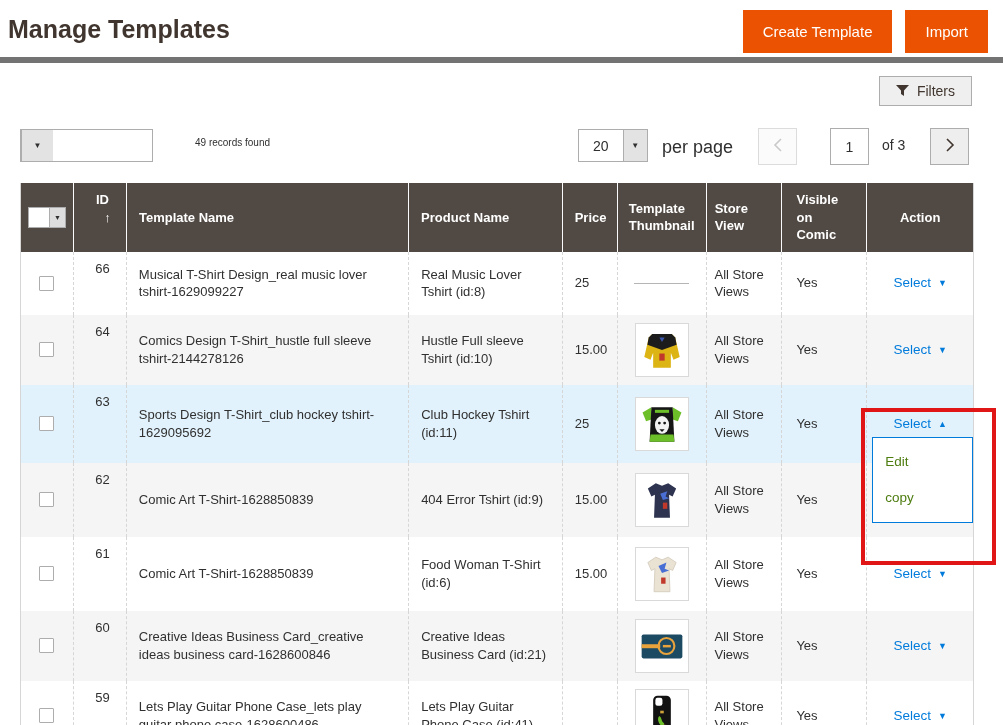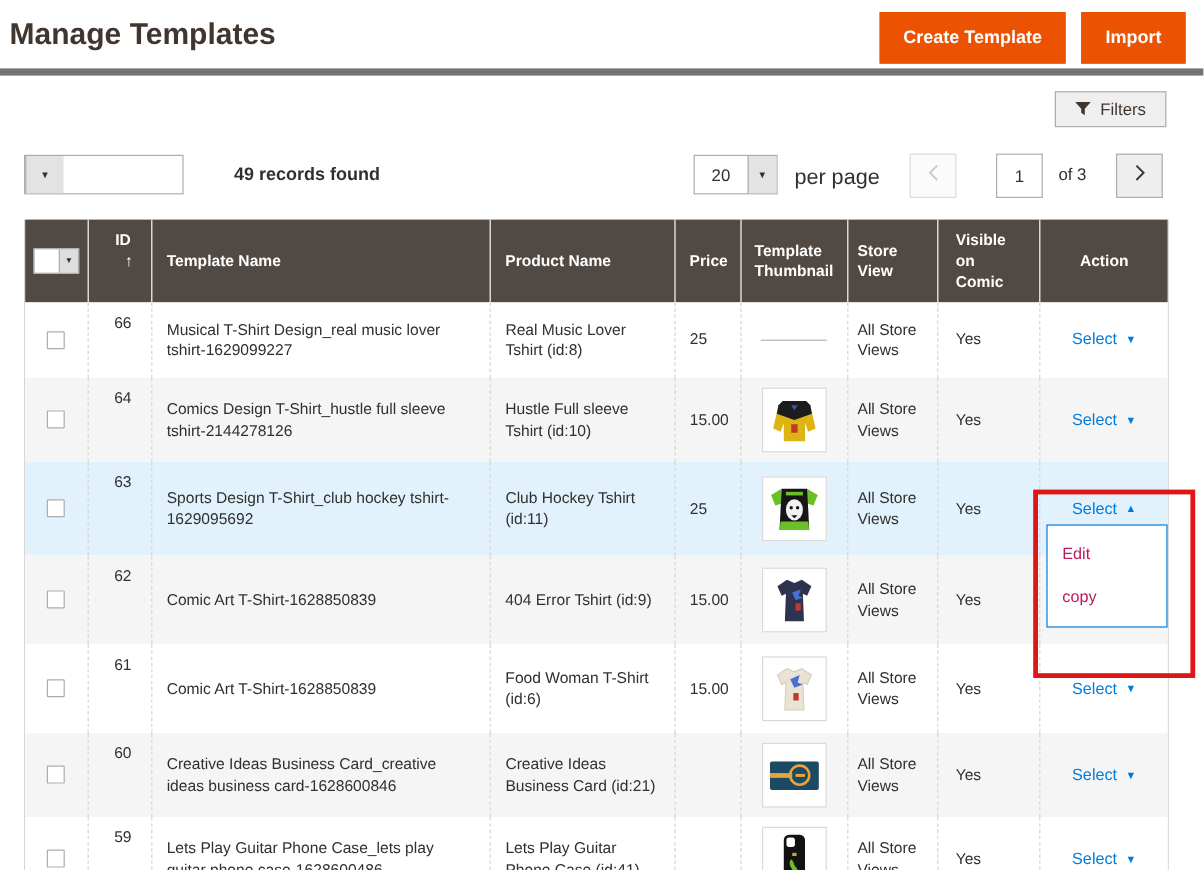--- a/index.html
+++ b/index.html
@@ -5,40 +5,40 @@
   * { margin:0; padding:0; box-sizing:border-box; }
   html,body { width:1003px; height:725px; background:#fff;
     font-family:"Liberation Sans", sans-serif; color:#303030; overflow:hidden; }
   .page { position:relative; width:1003px; height:725px; }
 
   
   .page-header { position:absolute; top:0; left:0; width:100%; height:63px;
     border-bottom:6px solid #737373; }
   .page-title { position:absolute; left:8px; top:15px; font-size:25px; color:#41362f; }
   .hdr-btns { position:absolute; right:15px; top:10px; display:flex; gap:13px; }
-  .btn-orange { background:var(--accent); color:#fff; font-weight:bold; font-size:15px;
+  .btn-orange { background:var(--accent); color:#fff; font-weight:normal; font-size:15px;
     border:1px solid var(--accent); padding:12px 19px; cursor:pointer;
     font-family:"Liberation Sans", sans-serif; }
 
   
   .filters-row { position:absolute; top:76px; right:31px; }
   .btn-filters { display:flex; align-items:center; gap:8px; background:#efefef;
     border:1px solid #adadad; padding:6px 16px; font-size:14px; color:#41362f;
     cursor:pointer; font-family:"Liberation Sans", sans-serif; }
 
   
   .toolbar { position:absolute; top:128px; left:20px; right:20px; height:38px; }
   .select-ctl { display:inline-flex; border:1px solid #adadad; background:#fff;
     height:33px; align-items:stretch; cursor:pointer; }
   .select-ctl .val { display:flex; align-items:center; padding:0 14px; font-size:14px; }
   .select-ctl .arrow { width:32px; background:#e3e3e3; border-left:1px solid #adadad;
     display:flex; align-items:center; justify-content:center; font-size:8px; color:#303030; }
   .actions-ctl { position:absolute; left:0; top:1px; width:133px; }
   .actions-ctl .val { flex:1; }
-  .records { position:absolute; left:175px; top:9px; font-size:15px;font-weight:bold; }
+  .records { position:absolute; left:175px; top:9px; font-size:10px; }
   .perpage-ctl { position:absolute; left:558px; top:1px; width:70px; }
   .perpage-ctl .val { flex:1; justify-content:center; }
   .perpage-label { position:absolute; left:642px; top:9px; font-size:18px; }
   .pager-btn { position:absolute; top:0; width:39px; height:37px; border:1px solid #adadad;
     background:#eee; display:flex; align-items:center; justify-content:center; cursor:pointer; }
   .pager-btn.disabled { background:#fbfbfb; border-color:#dcdcdc; cursor:default; }
   .pg-prev { left:738px; }
   .pg-next { left:910px; }
   .page-input { position:absolute; left:810px; top:0; width:39px; height:37px;
     border:1px solid #adadad; text-align:center; font-size:14px; color:#303030;
@@ -76,21 +76,21 @@
     display:flex; align-items:center; justify-content:center; font-size:7px; color:#303030; }
   .sort-arrow { margin-left:10px; font-weight:normal; font-size:13px; }
   .thumb-box { width:54px; height:54px; background:#fff; border:1px solid #d9d9d9;
     display:flex; align-items:center; justify-content:center; }
   .thumb-dash { width:55px; border-top:1px solid #b5b5b5; }
   .action-link { color:var(--link); font-size:13.5px; cursor:pointer; display:flex;
     align-items:center; gap:7px; }
   .action-link .car { font-size:9px; }
   .action-menu { position:absolute; left:5px; top:52px; width:101px; background:#fff;
     border:1px solid var(--link); z-index:30; padding:6px 0; }
-  .action-menu .mi { padding:9px 12px; font-size:13.5px; color:#be185d; cursor:pointer; }
+  .action-menu .mi { padding:9px 12px; font-size:13.5px; color:#4d7c0f; cursor:pointer; }
   .annotation-box { position:absolute; left:-6px; top:23px; width:135px; height:157px;
     border:4px solid var(--red); z-index:40; pointer-events:none; }
 </style>
 </head>
 <body>
 
 <div class="page">
 
   <div class="page-header">
     <h1 class="page-title">Manage Templates</h1>

